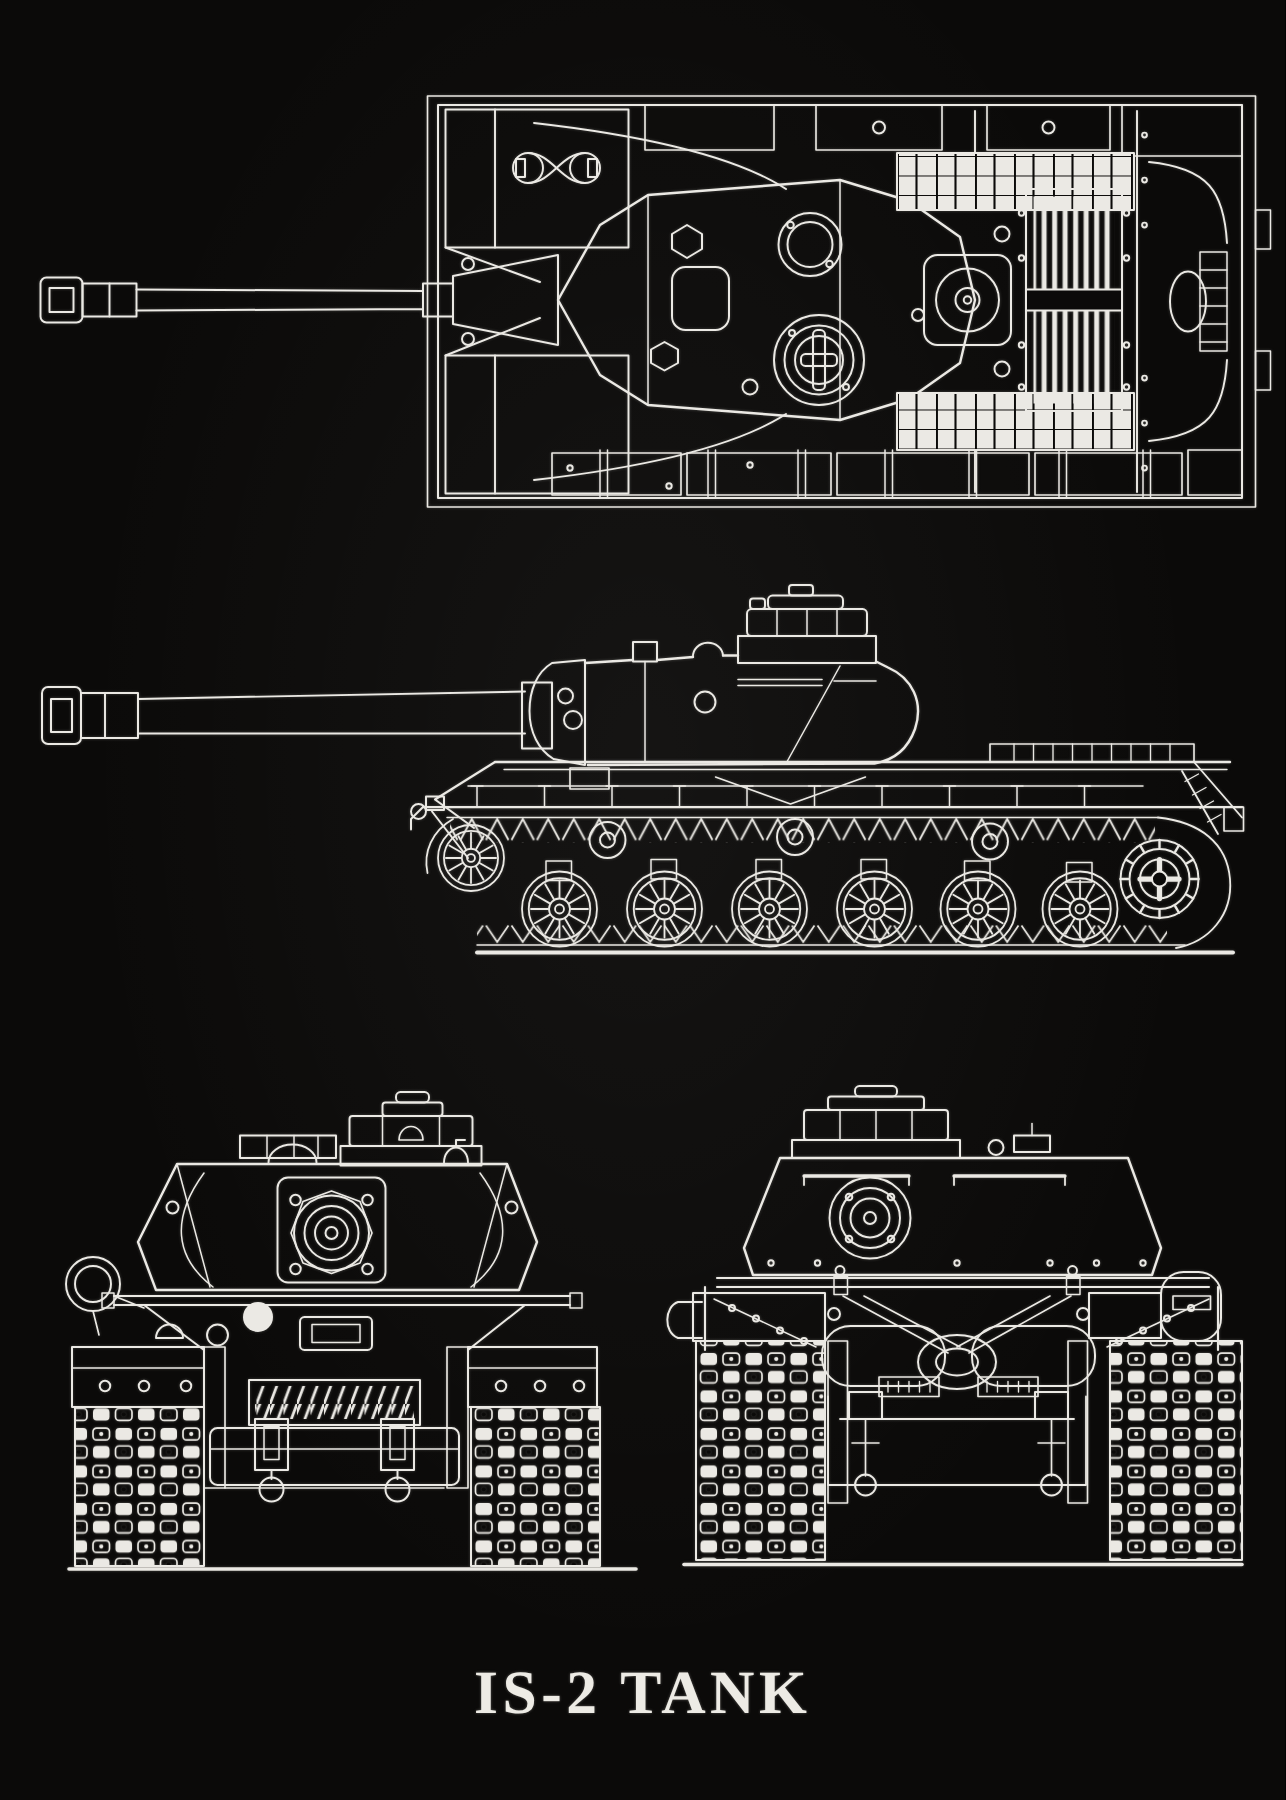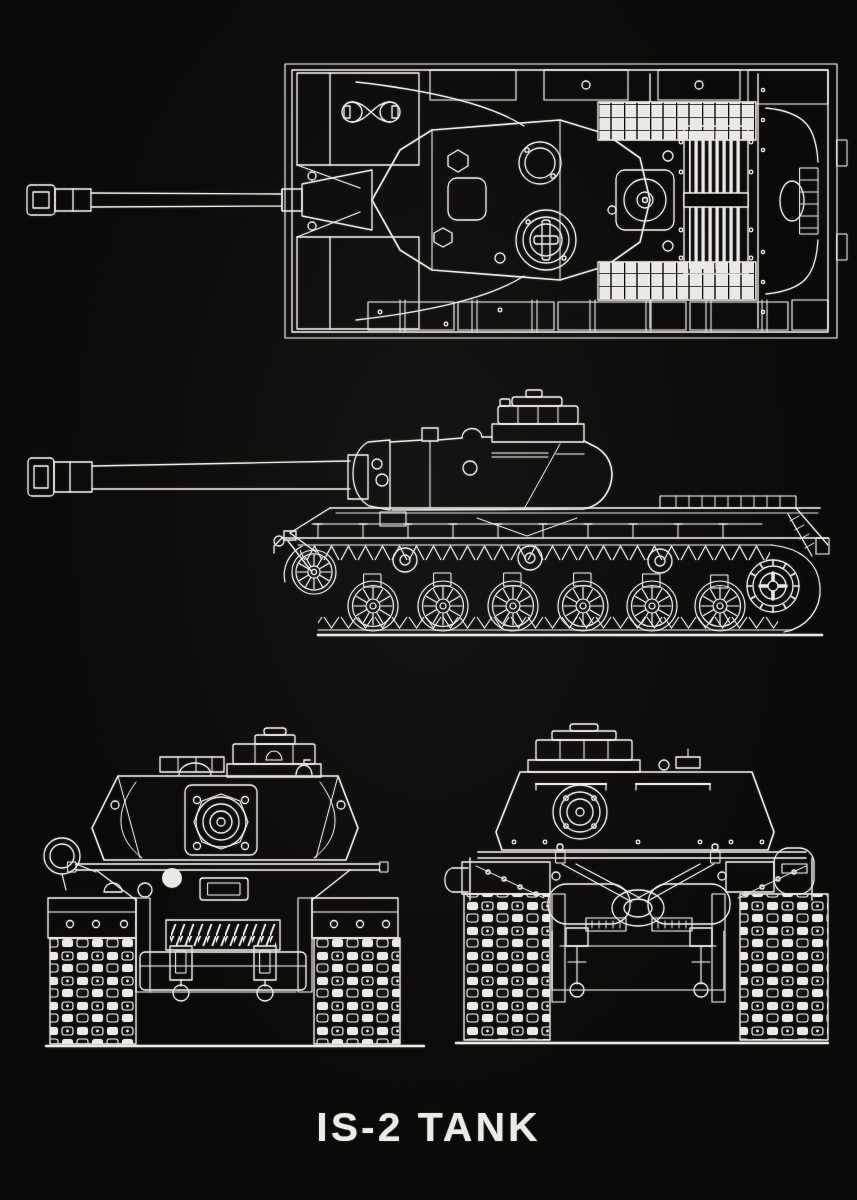--- a/index.html
+++ b/index.html
@@ -6,21 +6,21 @@
   .poster{
     position:relative;width:857px;height:1200px;overflow:hidden;
     background:#0b0a09;
     background-image:radial-gradient(ellipse at 50% 42%, rgba(255,255,255,0.045), rgba(0,0,0,0) 62%);
     font-family:"Liberation Serif", serif;
   }
   .art{position:absolute;left:0;top:0;filter:drop-shadow(0 0 1px rgba(240,238,230,0.25));}
   .title{
     position:absolute;left:0;right:0;top:1104px;text-align:center;
     color:#edebe5;font-weight:bold;font-size:41px;letter-spacing:3px;
-    font-family:Liberation Sans, sans-serif;
+    font-family:Liberation Serif, serif;
     text-shadow:0 0 2px rgba(240,238,230,.35);
   }
   svg *{vector-effect:non-scaling-stroke;}
 </style>
 </head>
 <body>
 
 <div class="poster">
 <svg class="art" width="857" height="1200" viewBox="0 0 857 1200" xmlns="http://www.w3.org/2000/svg">
   <defs>

